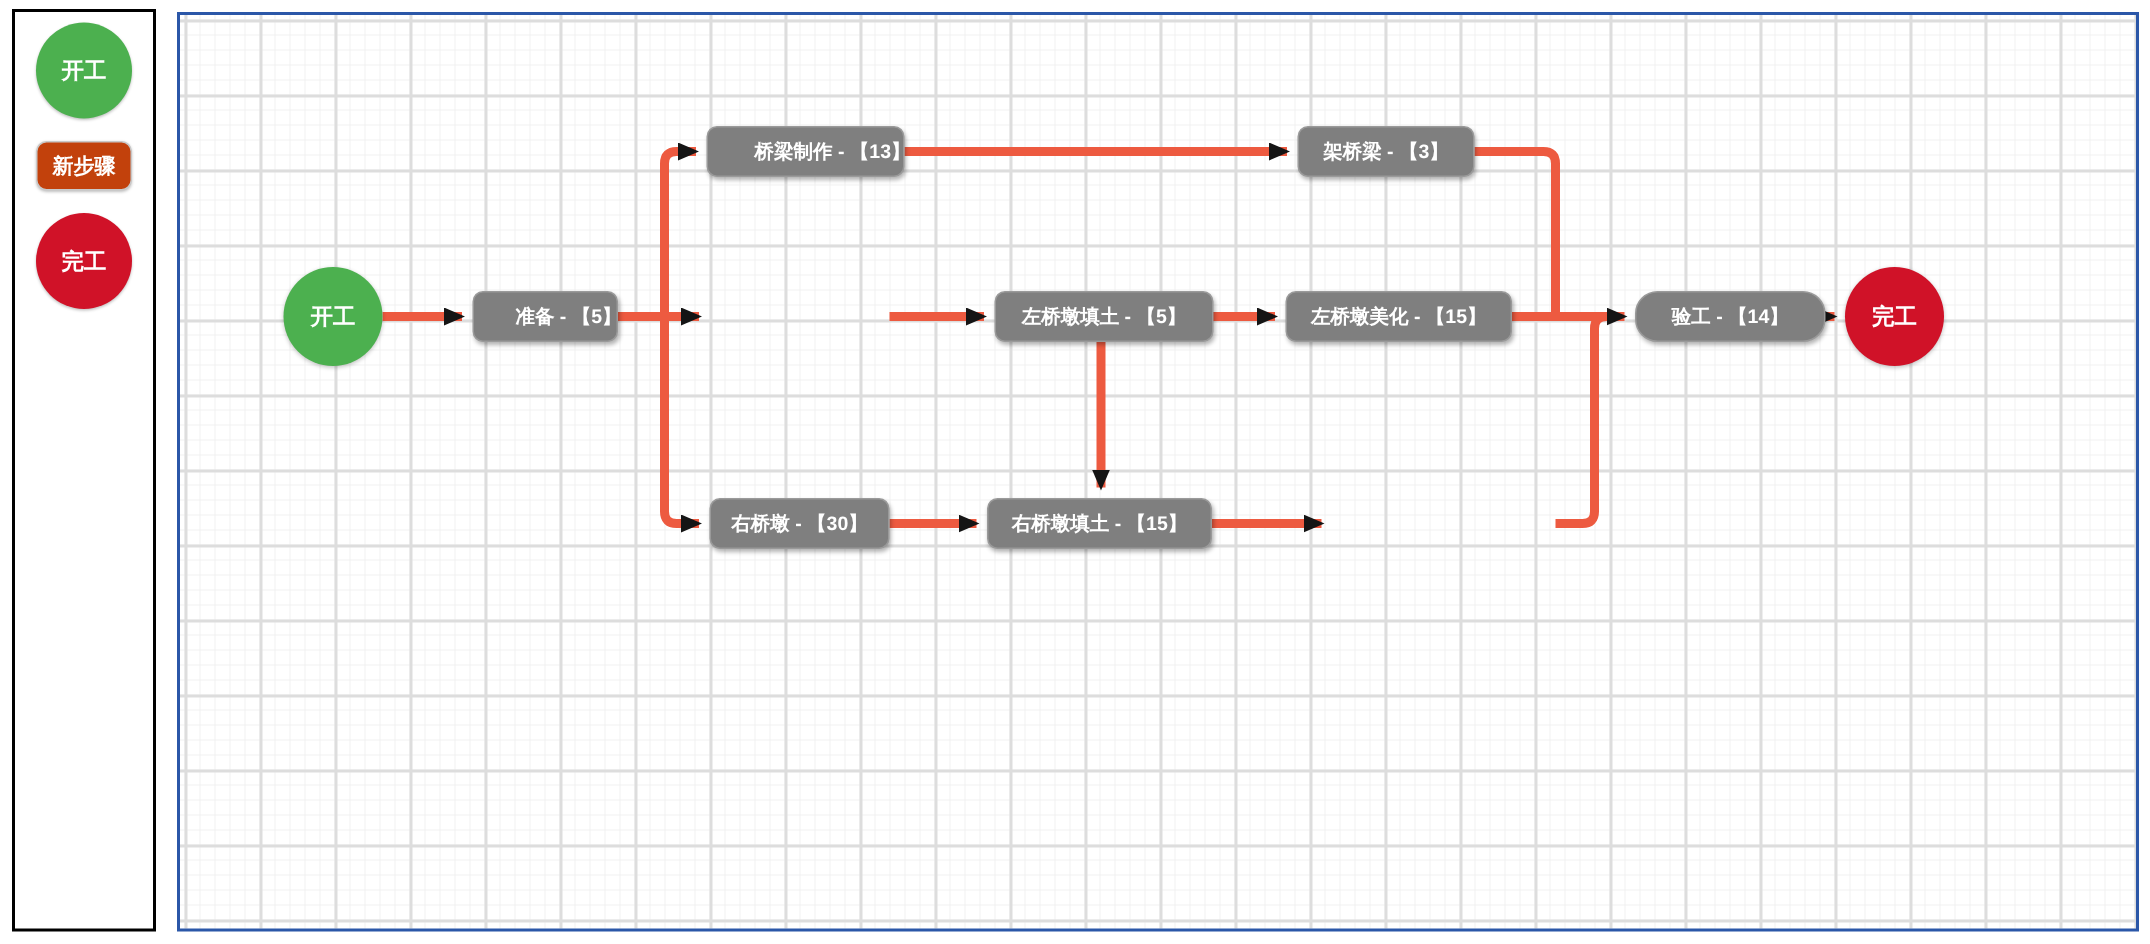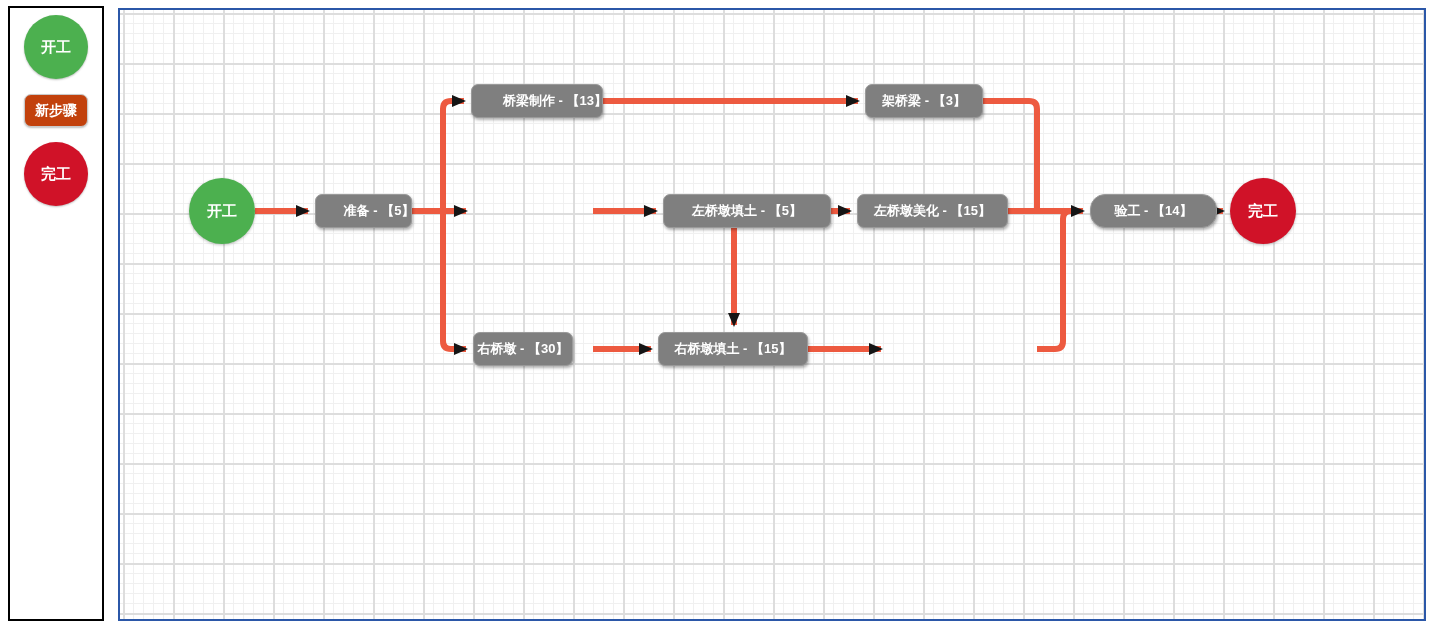--- a/index.html
+++ b/index.html
@@ -113,23 +113,23 @@
     <path class="wire" d="M 1075 201 L 1103 201" marker-end="url(#arrow)"></path>
   </svg>
 
   <div class="node circle start-circle" style="left:69px; top:168px;">开工</div>
 
   <div class="node step" style="left:195px; top:184px; width:97px;padding-left:31px;">准备 - 【5】</div>
 
   <div class="node step" style="left:351px; top:74px; width:132px;padding-left:36px;">桥梁制作 - 【13】</div>
 
 
-  <div class="node step" style="left:353px; top:322px; width:100px;">右桥墩 - 【30】</div>
+  <div class="node step" style="left:353px; top:322px; width:120px;">右桥墩 - 【30】</div>
 
-  <div class="node step" style="left:543px; top:184px; width:168px;">左桥墩填土 - 【5】</div>
+  <div class="node step" style="left:543px; top:184px; width:146px;">左桥墩填土 - 【5】</div>
 
   <div class="node step" style="left:538px; top:322px; width:150px;">右桥墩填土 - 【15】</div>
 
   <div class="node step" style="left:737px; top:184px; width:151px;">左桥墩美化 - 【15】</div>
 
 
   <div class="node step" style="left:745px; top:74px; width:118px;">架桥梁 - 【3】</div>
 
   <div class="node step" style="left:970px; top:184px; width:127px;border-radius:15px;">验工 - 【14】</div>
 

